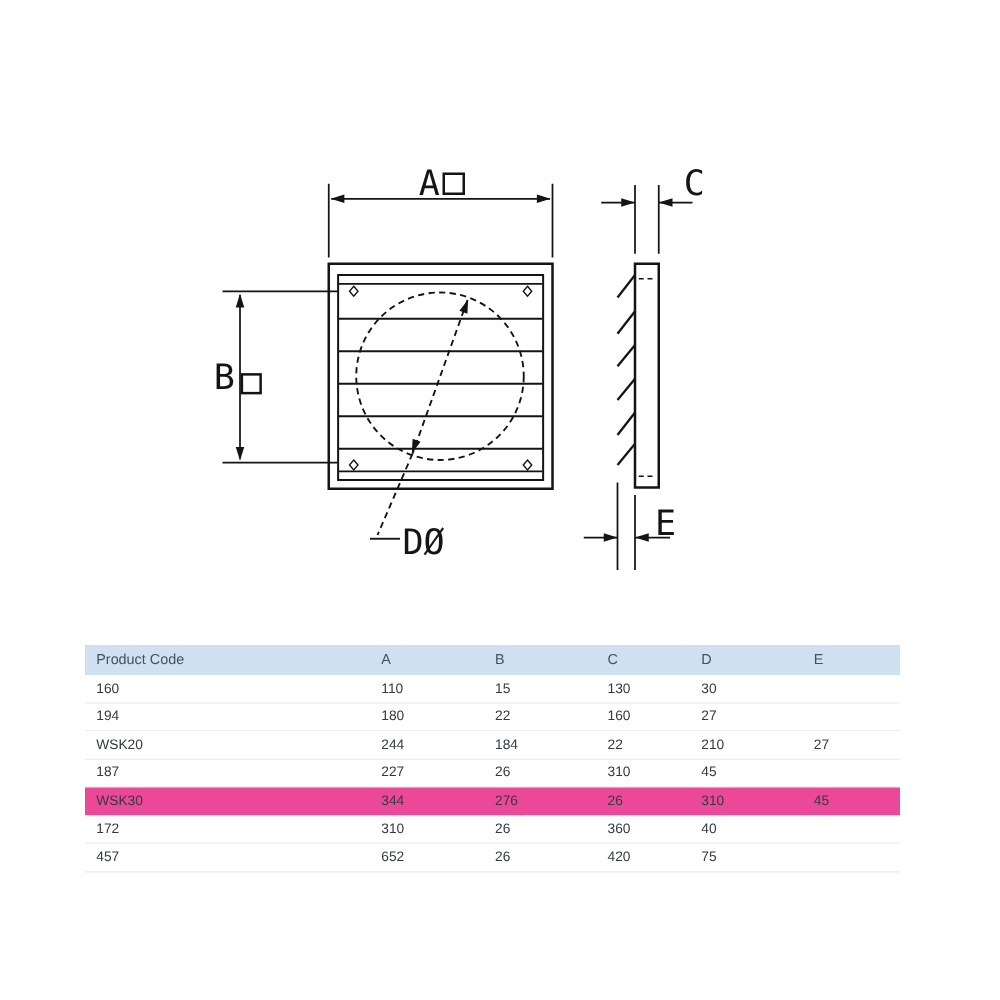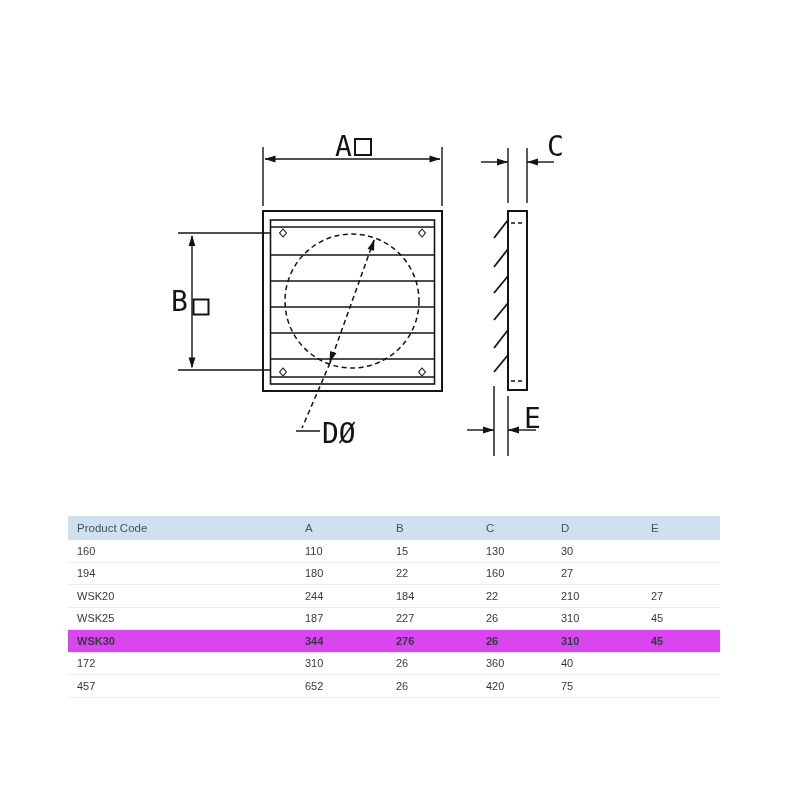--- a/index.html
+++ b/index.html
@@ -7,21 +7,21 @@
          font-family:"Liberation Sans",sans-serif;}
   .drawing-svg{position:absolute;left:0;top:0;}
   .drawing-svg text{font-family:"DejaVu Sans Mono",monospace;fill:#141414;font-size:28px;}
   .spec-table{position:absolute;left:68px;top:504px;width:652px;font-size:11px;color:#333a42;}
   .thead{display:grid;grid-template-columns:237px 91px 90px 75px 90px 1fr;height:24px;
          align-items:center;background:#cfe1f0;color:#44525f;font-size:11.5px;margin-top:12px;}
   .thead>div:first-child{padding-left:9px;}
   .trow{display:grid;grid-template-columns:237px 91px 90px 75px 90px 1fr;height:21.5px;
         align-items:center;border-bottom:1px solid #ececec;background:#ffffff;}
   .trow>div:first-child{padding-left:9px;}
-  .trow.hl{background:#d946ef;font-weight:bold;border-bottom-color:#e0e9f2;}
+  .trow.hl{background:#ec4899;font-weight:normal;border-bottom-color:#e0e9f2;}
 </style>
 </head>
 <body>
 
 <div class="stage">
 
   <svg class="drawing-svg" width="800" height="480" viewBox="0 0 800 480">
     <g stroke="#141414" fill="none">
 
       <g>
@@ -145,21 +145,20 @@
         </div>
         <div class="trow">
           <div>WSK20</div>
           <div>244</div>
           <div>184</div>
           <div>22</div>
           <div>210</div>
           <div>27</div>
         </div>
         <div class="trow">
-          <div>WSK25</div>
           <div>187</div>
           <div>227</div>
           <div>26</div>
           <div>310</div>
           <div>45</div>
         </div>
         <div class="trow hl">
           <div>WSK30</div>
           <div>344</div>
           <div>276</div>

